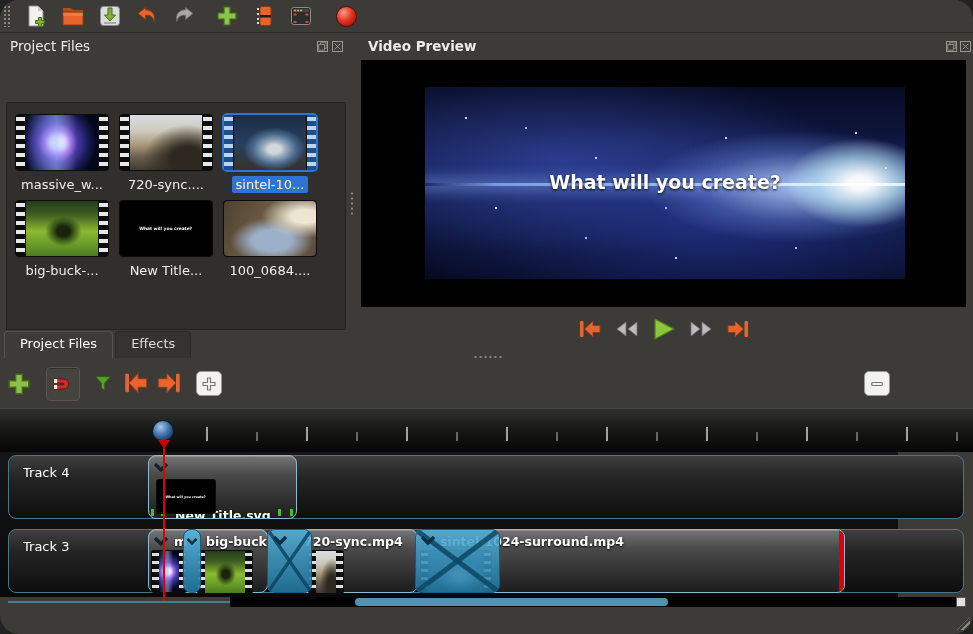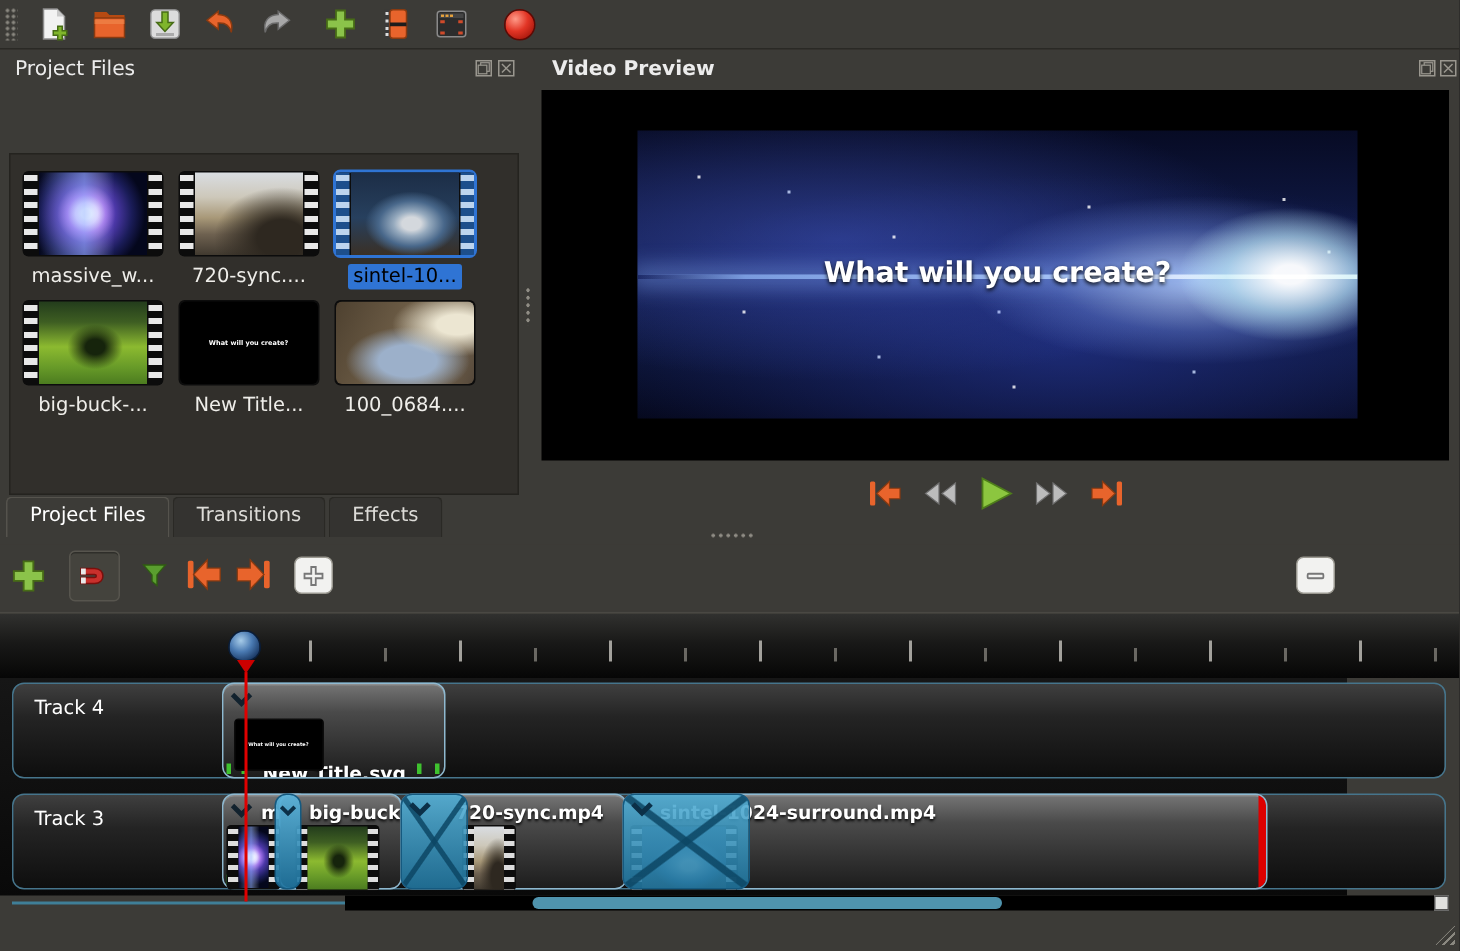--- a/index.html
+++ b/index.html
@@ -1,18 +1,18 @@
 <!DOCTYPE html>
 <html><head>
 <meta charset="utf-8">
 <style>
   html,body{margin:0;padding:0;background:#222;}
   *{box-sizing:border-box;}
   #app{position:relative;width:973px;height:634px;background:#3c3b37;overflow:hidden;
-       font-family:"DejaVu Sans","Liberation Sans",sans-serif;color:#e8e6e3;font-size:13px;}
+       font-family:"DejaVu Sans","Liberation Sans",sans-serif;color:#e8e6e3;font-size:13px;border-radius:19px;}
   .abs{position:absolute;}
 
   
   #toolbar{position:absolute;top:0;left:0;right:0;height:33px;background:#3c3b37;
            border-bottom:1px solid #2a2925;display:flex;align-items:center;gap:7px;padding-left:3px;}
   .tb-grip{width:9px;height:22px;margin-right:2px;
            background-image:radial-gradient(circle,#8a8880 1px,transparent 1.2px);
            background-size:4px 4px;}
   .tb-btn{width:30px;height:28px;display:flex;align-items:center;justify-content:center;cursor:pointer;}
   .record-circle{width:21px;height:21px;border-radius:50%;border:1px solid #5c0a05;
@@ -34,21 +34,21 @@
               background:#312f2b;border:1px solid #24231f;}
   .file-item{position:absolute;width:94px;cursor:pointer;}
   .thumb{position:relative;width:94px;height:57px;background:#0c0c0c;border-radius:4px;overflow:hidden;}
   .strip-col{position:absolute;top:1px;bottom:1px;width:9px;
              background:repeating-linear-gradient(to bottom,#0c0c0c 0 2px,#e8e8e8 2px 6px,#0c0c0c 6px 9px);}
   .strip-col.l{left:1px;} .strip-col.r{right:1px;}
   .thumb-img{position:absolute;left:11px;right:11px;top:1px;bottom:1px;}
   .thumb.plain .thumb-img{left:1px;right:1px;border-radius:4px;}
   .caption{margin-top:6px;text-align:center;font-size:13px;color:#efeeea;white-space:nowrap;}
   .caption span{padding:1px 4px;border-radius:2px;}
-  .caption.selected span{background:#2f74d4;color:#000000;}
+  .caption.selected span{background:#2f74d4;color:#fef9c3;}
 
   .img-massive{background:
       linear-gradient(90deg,transparent 0%,rgba(150,180,255,.55) 42%,rgba(200,220,255,.25) 55%,transparent 70%),
       radial-gradient(circle at 44% 50%,#ffffff 7%,#e6d6ff 15%,#a070e8 26%,#4c38a8 40%,#1a1c58 62%,rgba(0,0,0,0) 80%),
       #04071c;}
   .img-720{background:
       radial-gradient(ellipse at 80% 80%,#2e2820 20%,transparent 55%),
       linear-gradient(180deg,#d9dde2 0%,#cdc8ba 30%,#a89878 55%,#6e6150 75%,#413a30 100%);}
   .img-sintel{background:
       radial-gradient(ellipse 55% 50% at 56% 62%,#d4d8dd 16%,#96aabe 30%,#48678a 55%,transparent 78%),
@@ -281,21 +281,20 @@
           <div class="thumb-img img-room"></div>
         </div>
       <div class="caption"><span>100_0684....</span></div>
     </div>
   </div>
 
   <div class="abs v-grip" style="left:350px;top:191px;"></div>
 
   <div id="tabs">
     <div class="tab active">Project Files</div>
-    <div class="tab">Transitions</div>
     <div class="tab">Effects</div>
   </div>
 
   <div class="abs panel-title" style="left:368px;top:38px;font-weight:bold;">Video Preview</div>
   <div class="abs" style="left:946px;top:40px;"><span class="dock-ico"><svg viewBox="0 0 11 11">
           <rect x="3" y="1" width="7" height="7" fill="none" stroke="#9a978f"></rect>
           <rect x="1" y="3" width="7" height="7" fill="#3c3b37" stroke="#9a978f"></rect>
         </svg></span></div>
   <div class="abs" style="left:960px;top:40px;"><span class="dock-ico"><svg viewBox="0 0 11 11">
           <path d="M2 2l7 7M9 2l-7 7" stroke="#9a978f" stroke-width="1.2"></path>

